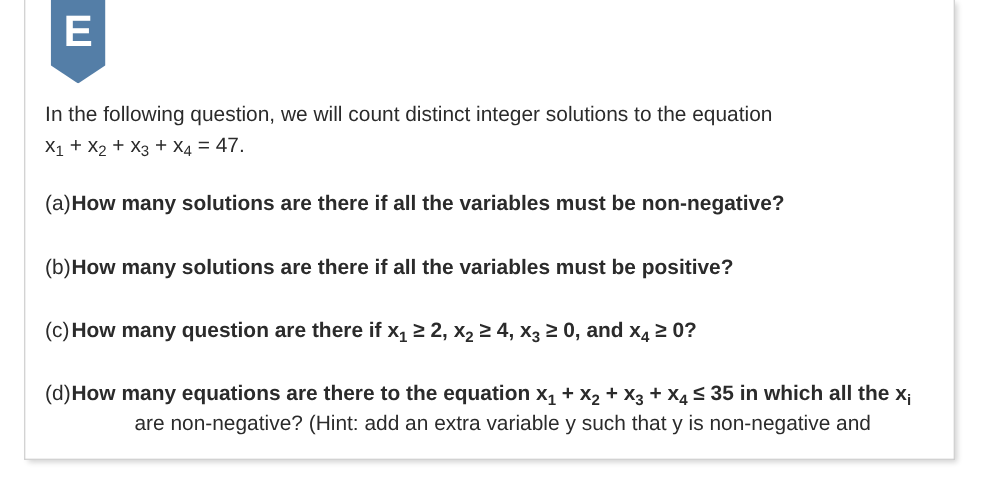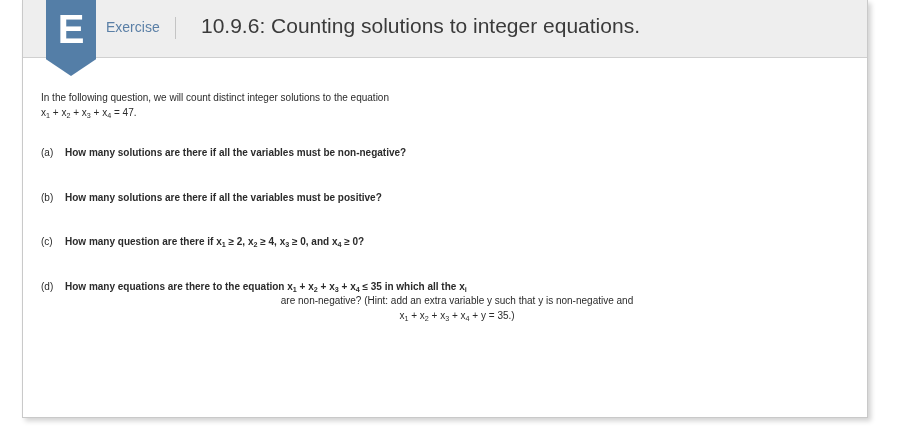--- a/index.html
+++ b/index.html
@@ -107,21 +107,21 @@
 
   
   .card-body {
     position: absolute;
     left: 0;
     top: 58px;
     right: 0;
     bottom: 0;
     padding: 33px 18px 0 18px;
     box-sizing: border-box;
-    font-size: 10px;
+    font-size: 19px;
     color: #2b2b2b;
     line-height: 1.45;
   }
 
   .intro {
     margin: 0 0 26px 0;
   }
   .intro .eq-line {
     display: block;
   }
@@ -148,25 +148,20 @@
   }
 
   .math { white-space: nowrap; }
 </style>
 </head>
 <body>
 
 <div class="page">
   <div class="card">
 
-    <div class="card-header">
-      <div class="header-kicker">Exercise</div>
-      <div class="header-divider"></div>
-      <div class="header-title">10.9.6: Counting solutions to integer equations.</div>
-    </div>
 
     <div class="shield">
       <div class="shield-letter">E</div>
     </div>
 
     <div class="card-body">
 
       <p class="intro">
         <span>In the following question, we will count distinct integer solutions to the equation</span>
         <span class="eq-line math"><span>x</span><sub>1</sub><span> + </span><span>x</span><sub>2</sub><span> + </span><span>x</span><sub>3</sub><span> + </span><span>x</span><sub>4</sub><span> = 47.</span></span>
@@ -184,18 +179,17 @@
 
       <p class="q">
         <span class="q-label">(c)</span>
         <span class="q-text"><span>How many question are there if </span><span class="math"><span>x</span><sub>1</sub><span> ≥ 2, </span></span><span class="math"><span>x</span><sub>2</sub><span> ≥ 4, </span></span><span class="math"><span>x</span><sub>3</sub><span> ≥ 0, and </span></span><span class="math"><span>x</span><sub>4</sub><span> ≥ 0?</span></span></span>
       </p>
 
       <p class="q">
         <span class="q-label">(d)</span>
         <span class="q-text"><span>How many equations are there to the equation </span><span class="math"><span>x</span><sub>1</sub><span> + </span><span>x</span><sub>2</sub><span> + </span><span>x</span><sub>3</sub><span> + </span><span>x</span><sub>4</sub></span><span> ≤ 35 in which all the </span><span class="math"><span>x</span><sub>i</sub></span></span>
         <span class="q-cont">are non-negative? (Hint: add an extra variable y such that y is non-negative and</span>
-        <span class="q-cont math"><span>x</span><sub>1</sub><span> + </span><span>x</span><sub>2</sub><span> + </span><span>x</span><sub>3</sub><span> + </span><span>x</span><sub>4</sub><span> + y = 35.)</span></span>
       </p>
 
     </div>
   </div>
 </div>
 
 </body></html>

